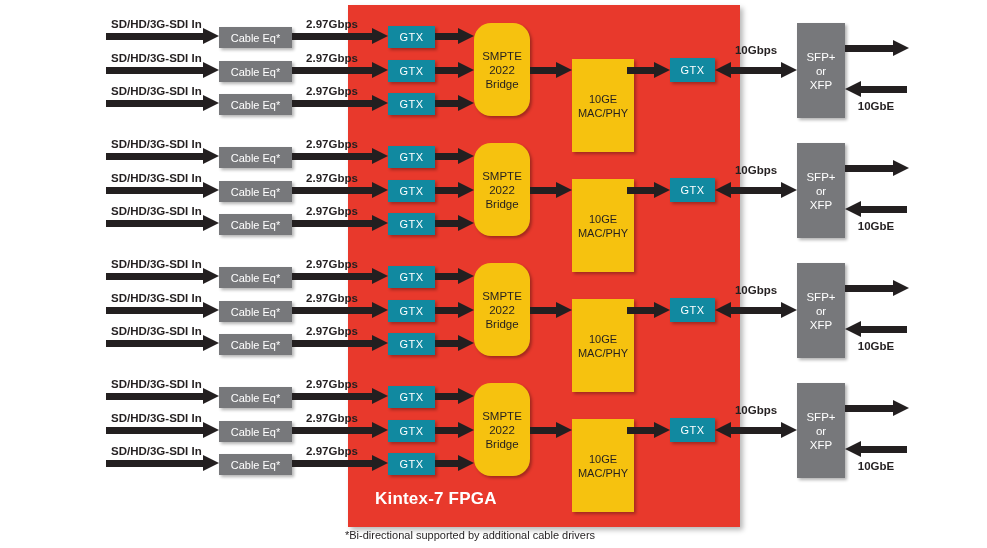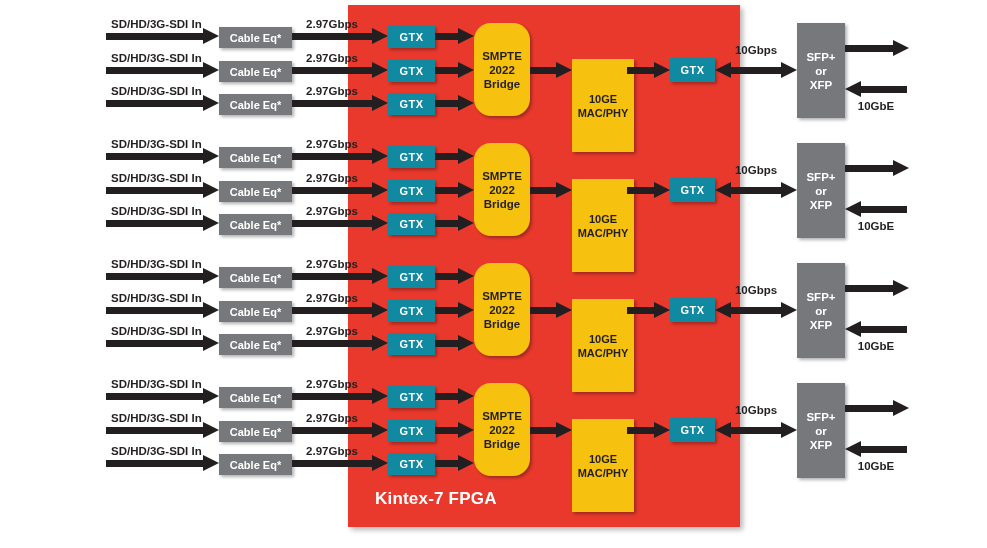--- a/index.html
+++ b/index.html
@@ -50,21 +50,21 @@
   .a-gtx    { left:423px; width:39px; }
   .a-bridge { left:518px; top:62px; width:42px; }
   .a-mac    { left:615px; top:62px; width:43px; }
   .a-bidir  { left:703px; top:62px; width:82px; }
   .a-out    { left:833px; top:40px; width:64px; }
   .a-in     { left:833px; top:81px; width:62px; }
   
   .box {
     position:absolute; display:flex; flex-direction:column;
     align-items:center; justify-content:center; text-align:center;
-    font-weight:bold; box-shadow:2px 2px 3px rgba(0,0,0,0.3);
+    font-weight:normal; box-shadow:2px 2px 3px rgba(0,0,0,0.3);
   }
   .eq-box {
     left:207px; top:-9px; width:73px; height:21px;
     background:var(--module-gray, #77787B); color:#ffffff; font-size:11px;
   }
   .gtx-box {
     left:376px; top:-10px; width:47px; height:22px;
     background:var(--transceiver-teal, #1189A0); color:#ffffff;
     font-size:11px; letter-spacing:0.4px;
   }
@@ -583,13 +583,14 @@
         </div>
     <div class="lbl eth-lbl">10GbE</div>
     <div class="arrow a-in">
           <div class="head left"></div>
           <div class="shaft"></div>
         </div>
 
   </div>
 </div>
 
+  <div id="footnote">*Bi-directional supported by additional cable drivers</div>
 </div>
 
 </body></html>

